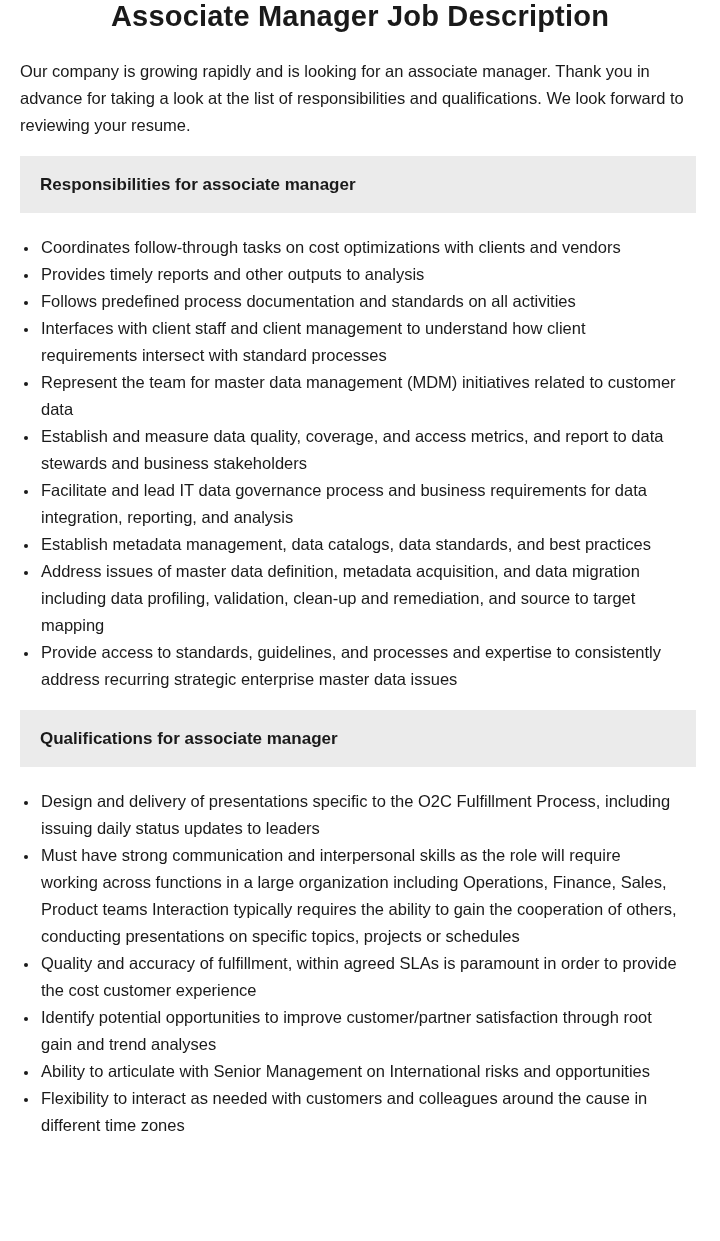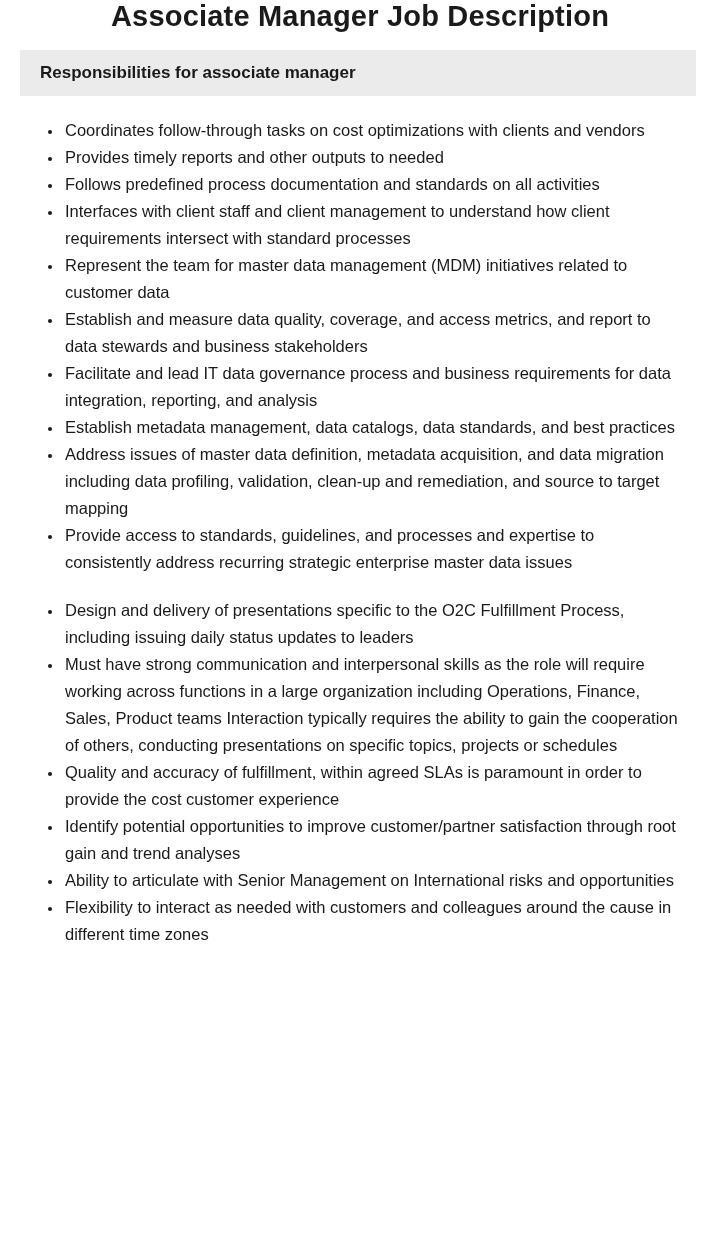--- a/index.html
+++ b/index.html
@@ -26,67 +26,69 @@
     color:var(--text-color);
   }
   p.intro{
     margin:25px 22px 0 20px;
     font-size:16.5px;
     line-height:27px;
   }
   .section-header{
     background:var(--section-header-bg);
     margin:17px 24px 0 20px;
-    height:46px;
+    height:57px;
     display:flex;
     align-items:center;
     padding-left:20px;
     font-size:17px;
     font-weight:bold;
   }
   ul.bullet-list{
     margin:21px 40px 0 0;
-    padding-left:63px;
+    padding-left:39px;
     list-style:disc outside;
     font-size:16.5px;
     line-height:27px;
   }
   ul.bullet-list li{
     padding-left:2px;
   }
   ul.bullet-list li::marker{
     font-size:14px;
   }
   section{display:block;}
 </style>
 </head>
 <body>
 
 <div class="page">
 
   <h1 class="title">Associate Manager Job Description</h1>
 
+  <p class="intro">Our company is growing rapidly and is looking for an associate manager. Thank you in advance for taking a look at the list of responsibilities and qualifications. We look forward to reviewing your resume.</p>
 
   <section>
     <div class="section-header">Responsibilities for associate manager</div>
     <ul class="bullet-list">
         <li>Coordinates follow-through tasks on cost optimizations with clients and vendors</li>
-        <li>Provides timely reports and other outputs to needed</li>
+        <li>Provides timely reports and other outputs to analysis</li>
         <li>Follows predefined process documentation and standards on all activities</li>
         <li>Interfaces with client staff and client management to understand how client requirements intersect with standard processes</li>
         <li>Represent the team for master data management (MDM) initiatives related to customer data</li>
         <li>Establish and measure data quality, coverage, and access metrics, and report to data stewards and business stakeholders</li>
         <li>Facilitate and lead IT data governance process and business requirements for data integration, reporting, and analysis</li>
         <li>Establish metadata management, data catalogs, data standards, and best practices</li>
         <li>Address issues of master data definition, metadata acquisition, and data migration including data profiling, validation, clean-up and remediation, and source to target mapping</li>
         <li>Provide access to standards, guidelines, and processes and expertise to consistently address recurring strategic enterprise master data issues</li>
       </ul>
   </section>
 
   <section>
+    <div class="section-header">Qualifications for associate manager</div>
     <ul class="bullet-list">
         <li>Design and delivery of presentations specific to the O2C Fulfillment Process, including issuing daily status updates to leaders</li>
         <li>Must have strong communication and interpersonal skills as the role will require working across functions in a large organization including Operations, Finance, Sales, Product teams Interaction typically requires the ability to gain the cooperation of others, conducting presentations on specific topics, projects or schedules</li>
         <li>Quality and accuracy of fulfillment, within agreed SLAs is paramount in order to provide the cost customer experience</li>
         <li>Identify potential opportunities to improve customer/partner satisfaction through root gain and trend analyses</li>
         <li>Ability to articulate with Senior Management on International risks and opportunities</li>
         <li>Flexibility to interact as needed with customers and colleagues around the cause in different time zones</li>
       </ul>
   </section>
 

